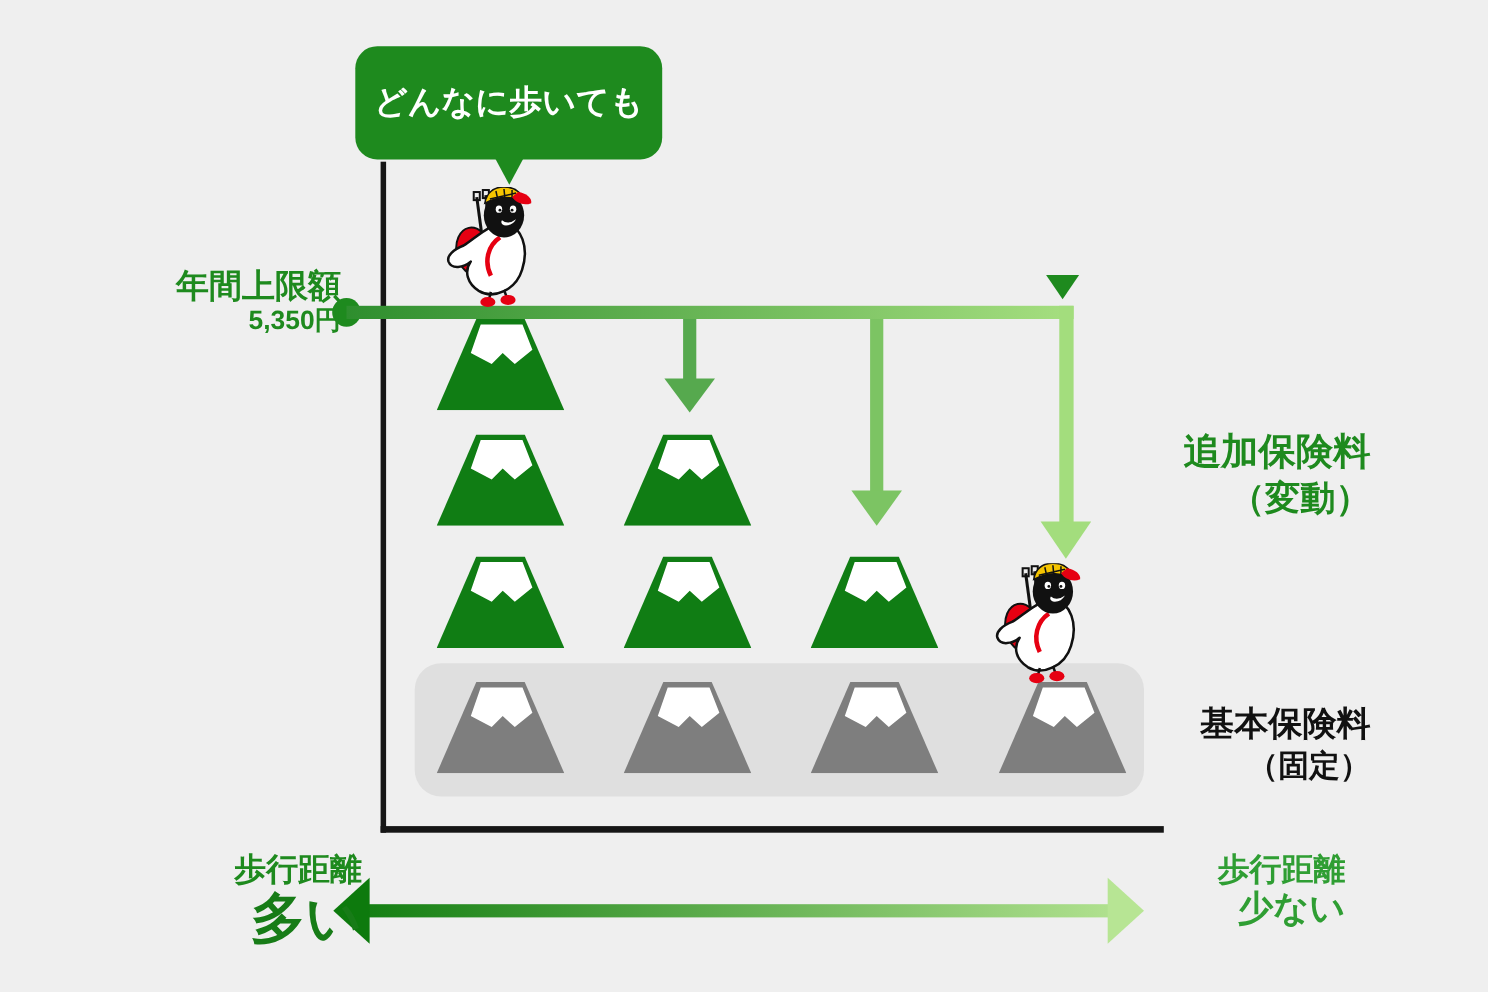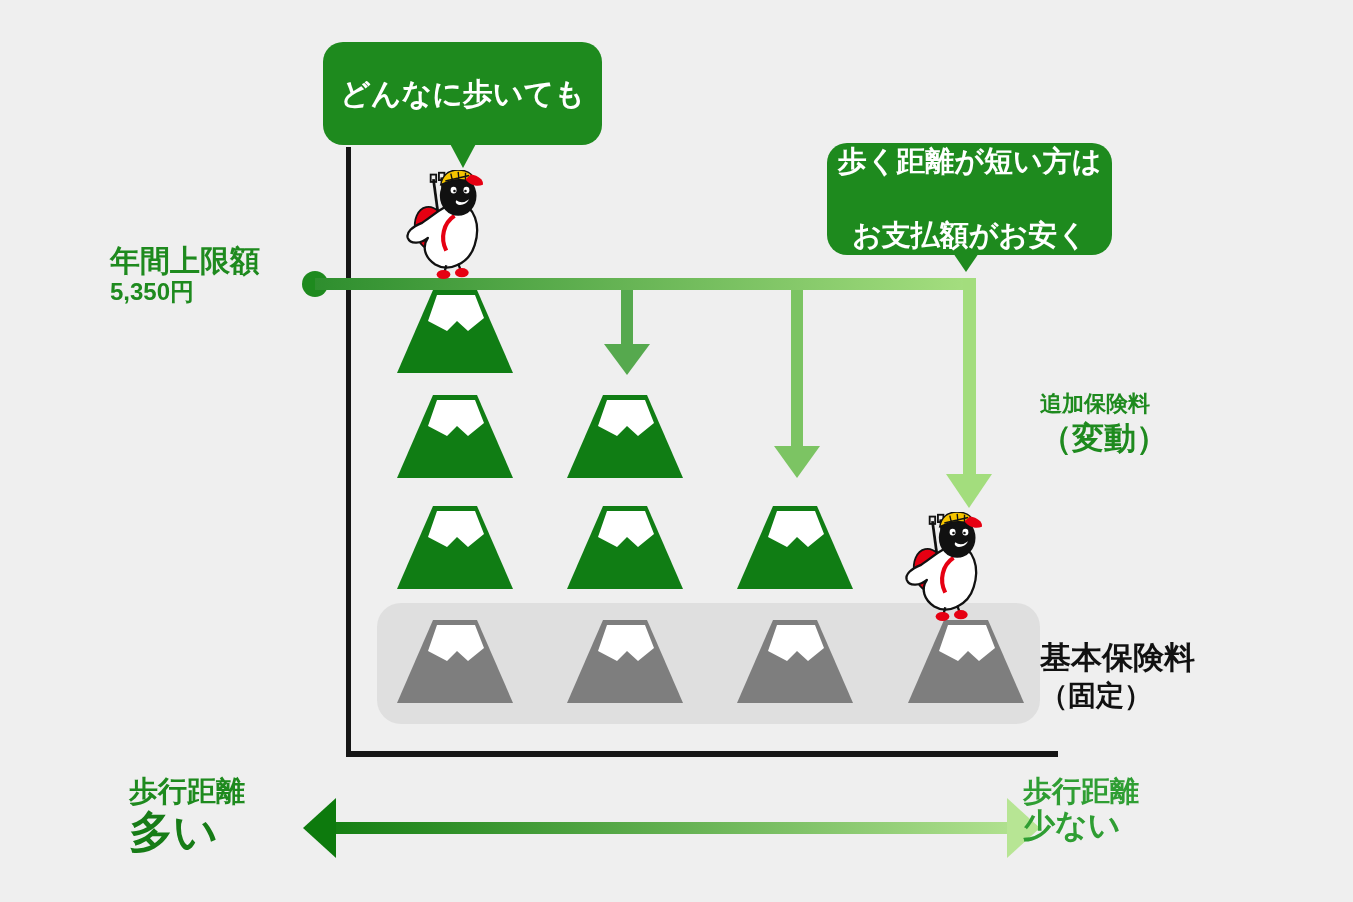--- a/index.html
+++ b/index.html
@@ -27,33 +27,33 @@
   .abs{position:absolute;}
   .bubble{
     background:var(--bubble_green);color:#fff;border-radius:20px;
     display:flex;flex-direction:column;align-items:center;justify-content:center;
     text-align:center;
     gap:36px;
   }
   .bubble .l1,.bubble .l2{display:block;line-height:1.3;}
   #bubble-top{left:323px;top:42px;width:279px;height:103px;font-size:30px;}
   #bubble-right{left:827px;top:143px;width:285px;height:112px;font-size:29px;}
-  .label{ text-align:left; }
+  .label{ text-align:right; }
   #annual-cap-label{left:110px;top:243px;width:200px;color:var(--text_green_dark);}
   #annual-cap-label .l1{font-size:30px;line-height:1.2;display:block;}
   #annual-cap-label .l2{font-size:24px;line-height:1.1;display:block;}
   #additional-premium-label{left:1040px;top:390px;width:206px;color:var(--text_green_dark);}
-  #additional-premium-label .l1{font-size:22px;line-height:1.25;display:block;}
+  #additional-premium-label .l1{font-size:34px;line-height:1.25;display:block;}
   #additional-premium-label .l2{font-size:32px;line-height:1.25;display:block;font-family:Liberation Serif, serif;}
   #base-premium-label{left:1040px;top:639px;width:206px;color:var(--text_black);}
   #base-premium-label .l1{font-size:31px;line-height:1.25;display:block;}
   #base-premium-label .l2{font-size:28px;line-height:1.25;display:block;}
   #walk-more-label{left:129px;top:775px;width:200px;color:var(--text_green_dark);}
   #walk-more-label .l1{font-size:29px;line-height:1.15;display:block;}
-  #walk-more-label .l2{font-size:44px;line-height:1.1;display:block;color:#177c17;}
+  #walk-more-label .l2{font-size:50px;line-height:1.1;display:block;color:#177c17;}
   #walk-less-label{left:1023px;top:775px;width:200px;color:var(--text_green_light);}
   #walk-less-label .l1{font-size:29px;line-height:1.15;display:block;}
   #walk-less-label .l2{font-size:32px;line-height:1.1;display:block;}
   .mtn-green{color:var(--mountain_green);}
   .mtn-gray{color:var(--mountain_gray);}
 </style>
 </head>
 <body>
 
 <div id="stage">
@@ -138,24 +138,20 @@
     <g>
       <rect x="332" y="822" width="678" height="12" fill="url(#bottomGrad)"></rect>
       <polygon points="303,828 336,798 336,858" fill="#0d7a0d"></polygon>
       <polygon points="1040,828 1007,798 1007,858" fill="#b7e594"></polygon>
     </g>
   </svg>
 
   <div class="abs bubble" id="bubble-top">
     <span class="l1">どんなに歩いても</span>
   </div>
-  <div class="abs bubble" id="bubble-right">
-    <span class="l1">歩く距離が短い方は</span>
-    <span class="l2">お支払額がお安く</span>
-  </div>
 
   <div class="abs label" id="annual-cap-label">
     <span class="l1">年間上限額</span>
     <span class="l2">5,350円</span>
   </div>
   <div class="abs label" id="additional-premium-label">
     <span class="l1">追加保険料</span>
     <span class="l2">（変動）</span>
   </div>
   <div class="abs label" id="base-premium-label">

